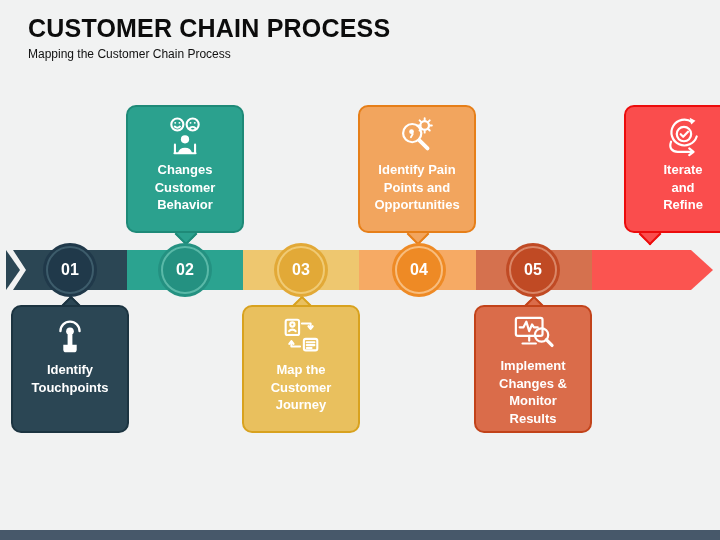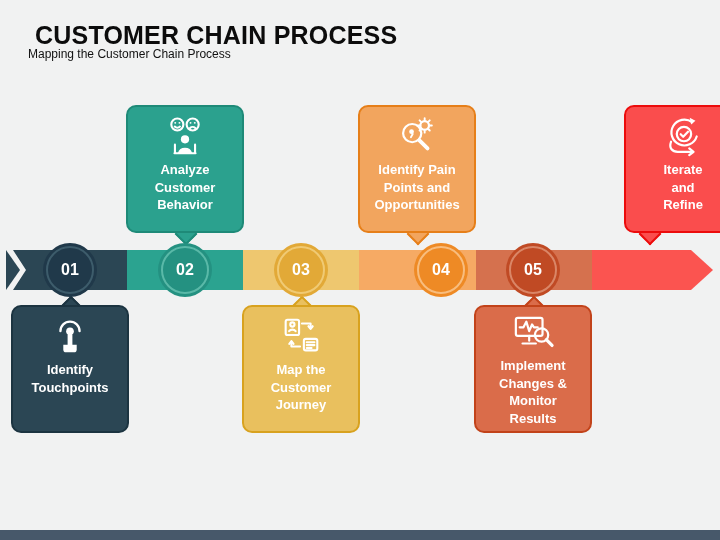--- a/index.html
+++ b/index.html
@@ -1,39 +1,39 @@
 <!DOCTYPE html>
 <html><head>
 <meta charset="utf-8">
 <style>
   html,body{margin:0;padding:0;}
   body{font-family:"Liberation Sans",sans-serif;}
   .slide{position:relative;width:720px;height:540px;background:#f1f2f2;overflow:hidden;}
 
-  .title{position:absolute;left:28px;top:14px;margin:7px;font-size:25px;font-weight:bold;color:#0c0c0c;letter-spacing:.2px;}
+  .title{position:absolute;left:28px;top:14px;margin:0;font-size:25px;font-weight:bold;color:#0c0c0c;letter-spacing:.2px;}
   .subtitle{position:absolute;left:28px;top:47px;margin:0;font-size:12px;font-weight:normal;color:#111;}
 
   
   .band{position:absolute;left:0;top:250px;width:720px;height:40px;}
   .start{position:absolute;left:6px;top:0;width:14px;height:40px;background:var(--segment);
          clip-path:polygon(0 0,100% 50%,0 100%);}
   .seg{position:absolute;top:0;height:40px;background:var(--segment);}
   .s1{left:13px;width:114px;clip-path:polygon(0 0,100% 0,100% 100%,0 100%,13px 50%);}
   .s2{left:127px;width:116px;}
   .s3{left:243px;width:116px;}
   .s4{left:359px;width:117px;}
   .s5{left:476px;width:116px;}
   .s6{left:592px;width:121px;clip-path:polygon(0 0,calc(100% - 22px) 0,100% 50%,calc(100% - 22px) 100%,0 100%);}
 
   
   .circle{position:absolute;top:243px;width:54px;height:54px;border-radius:50%;background:var(--circle);
           display:flex;align-items:center;justify-content:center;}
   .circle .ring{position:absolute;inset:3px;border:2px solid var(--ring);border-radius:50%;}
   .circle .num{position:relative;color:#fff;font-weight:bold;font-size:16px;}
-  .c1{left:43px;}.c2{left:158px;justify-content:center;}.c3{left:274px;}.c4{left:414px;text-align:right;}.c5{left:506px;}.c6{left:622px;}
+  .c1{left:43px;}.c2{left:158px;justify-content:center;}.c3{left:274px;}.c4{left:392px;text-align:right;}.c5{left:506px;}.c6{left:622px;}
 
   
   .tail{position:absolute;width:14px;height:14px;transform:rotate(45deg);background:var(--box-fill);}
   .tail.down{border-right:2px solid var(--box-border);border-bottom:2px solid var(--box-border);}
   .tail.up{border-left:2px solid var(--box-border);border-top:2px solid var(--box-border);}
   .t1{left:63px;top:299px;}.t2{left:178px;top:226px;}.t3{left:294px;top:299px;}
   .t4{left:410px;top:226px;}.t5{left:526px;top:299px;}.t6{left:642px;top:226px;}
 
   
   .box{position:absolute;width:118px;height:128px;box-sizing:border-box;border-radius:10px;
@@ -88,21 +88,21 @@
       <circle cx="13.8" cy="8.3" r="1" fill="#fff" stroke="none"></circle>
       <circle cx="18.2" cy="8.3" r="1" fill="#fff" stroke="none"></circle>
       <circle cx="29.8" cy="8.3" r="1" fill="#fff" stroke="none"></circle>
       <circle cx="34.2" cy="8.3" r="1" fill="#fff" stroke="none"></circle>
       <path d="M13.3 12.2a3.6 3 0 0 0 5.4 0"></path>
       <path d="M29.3 13.6a3.6 3 0 0 1 5.4 0"></path>
       <circle cx="24" cy="25.5" r="4.3" fill="#fff" stroke="none"></circle>
       <path d="M16.5 40a7.8 7.8 0 0 1 15 0z" fill="#fff" stroke="none"></path>
       <path d="M13.5 31v9M34.5 31v9M13 40h22"></path>
     </svg>
-    <div class="label">Analyze
+    <div class="label">Changes
 Customer
 Behavior</div>
   </div>
 
   <div class="box b3" style="--segment: #eec76f; --circle: #e2a937; --ring: #f0ca74; --box-fill: #e9c05e; --box-border: #d8a21f;">
     <svg class="icon" width="46" height="44" viewBox="0 0 48 44" fill="none" stroke="#fff" stroke-width="2.2" stroke-linecap="round" stroke-linejoin="round">
       <rect x="8" y="5" width="14" height="16" rx="2"></rect>
       <circle cx="15" cy="10" r="2.2"></circle>
       <path d="M11.6 17a4 3.4 0 0 1 6.8 0"></path>
       <rect x="27" y="25" width="14" height="12" rx="2"></rect>

